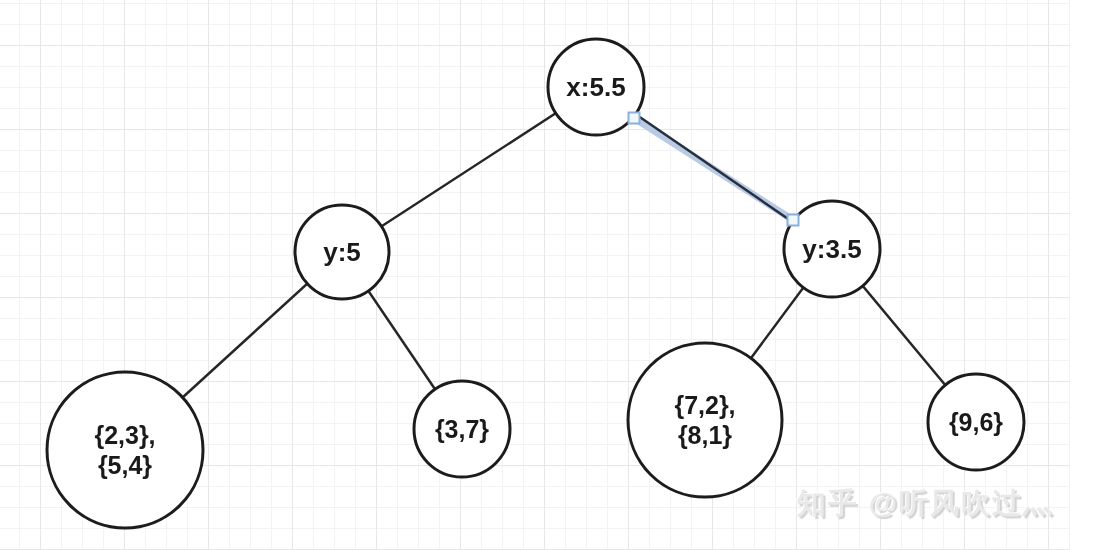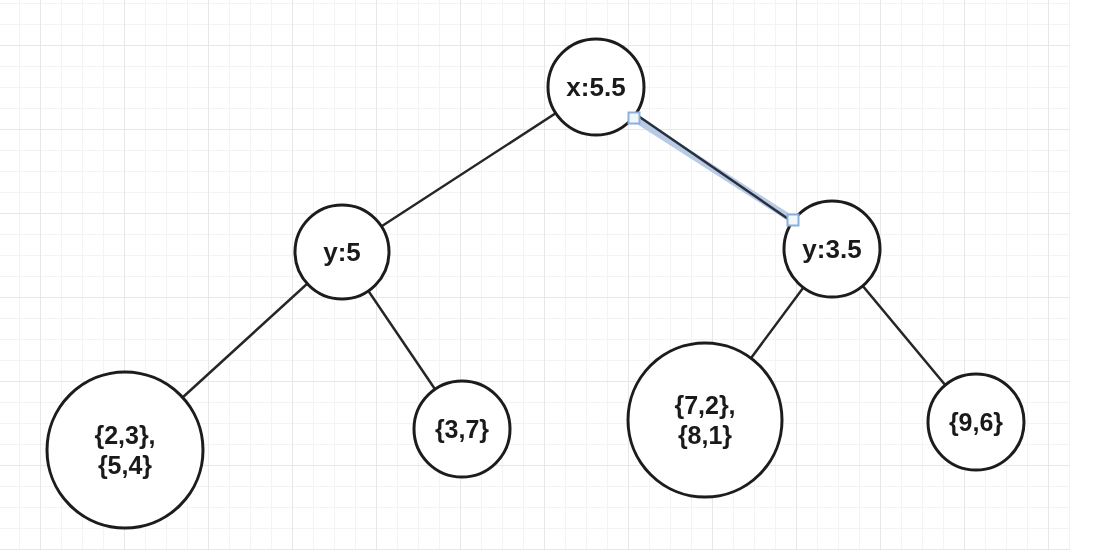--- a/index.html
+++ b/index.html
@@ -107,13 +107,14 @@
         <circle class="node-circle" cx="705" cy="420" r="77"></circle>
         <text class="node-label" x="705" font-size="25"><tspan x="705" y="404.75" dominant-baseline="central">{7,2},</tspan><tspan x="705" y="435.25" dominant-baseline="central">{8,1}</tspan></text>
       </g>
       <g>
         <circle class="node-circle" cx="976" cy="422" r="48"></circle>
         <text class="node-label" x="976" font-size="25"><tspan x="976" y="422" dominant-baseline="central">{9,6}</tspan></text>
       </g>
       <rect class="edge-handle" x="628.5" y="112.5" width="11" height="11"></rect>
       <rect class="edge-handle" x="787.5" y="214.5" width="11" height="11"></rect>
     </svg>
+  <div class="watermark">知乎 @听风吹过灬</div>
 </div>
 
 </body></html>

